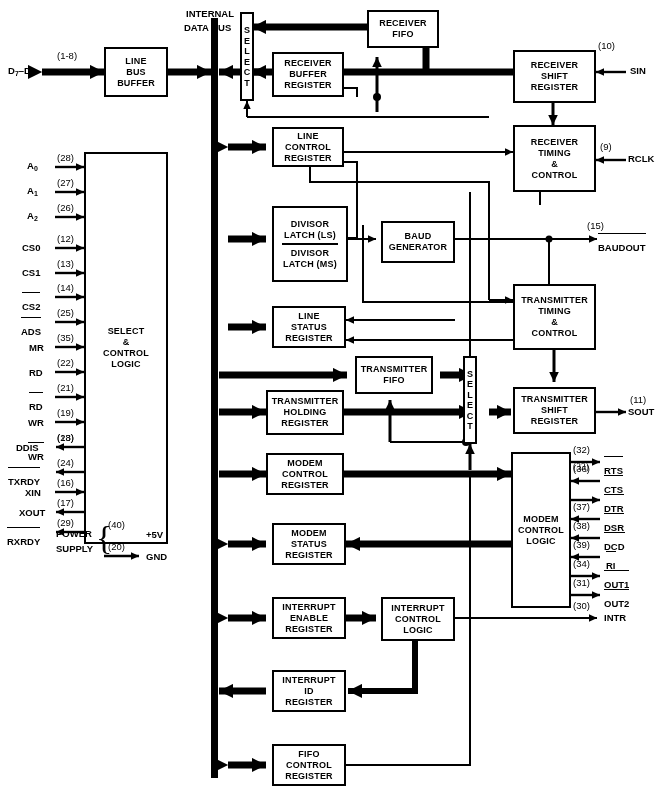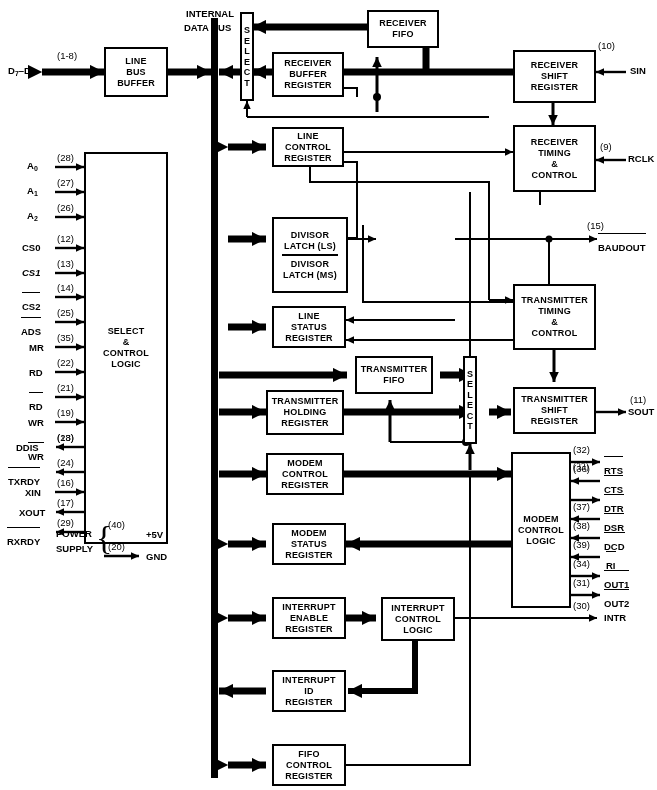--- a/index.html
+++ b/index.html
@@ -221,31 +221,35 @@
     <span class="ln">&amp;</span>
     <span class="ln">CONTROL</span>
   </div>
 
   <div class="box" style="left:272px;top:127px;width:72px;height:40px;">
     <span class="ln">LINE</span>
     <span class="ln">CONTROL</span>
     <span class="ln">REGISTER</span>
   </div>
 
-  <div class="box" style="left:272px;top:217px;width:76px;height:76px;padding:8px;justify-content:flex-start;align-items:flex-end;">
+  <div class="box" style="left:272px;top:206px;width:76px;height:76px;padding:8px;justify-content:flex-start;align-items:flex-end;">
     <div style="height:38px;width:100%;display:flex;flex-direction:column;align-items:center;justify-content:center;">
       <span class="ln">DIVISOR</span>
       <span class="ln">LATCH (LS)</span>
     </div>
     <div style="height:38px;width:100%;display:flex;flex-direction:column;align-items:center;justify-content:center;border-top:2px solid #000;">
       <span class="ln">DIVISOR</span>
       <span class="ln">LATCH (MS)</span>
     </div>
   </div>
 
+  <div class="box" style="left:381px;top:221px;width:74px;height:42px;">
+    <span class="ln">BAUD</span>
+    <span class="ln">GENERATOR</span>
+  </div>
 
   <div class="box" style="left:272px;top:306px;width:74px;height:42px;">
     <span class="ln">LINE</span>
     <span class="ln">STATUS</span>
     <span class="ln">REGISTER</span>
   </div>
 
   <div class="box" style="left:513px;top:284px;width:83px;height:66px;">
     <span class="ln">TRANSMITTER</span>
     <span class="ln">TIMING</span>
@@ -323,21 +327,21 @@
   <div class="lbl" style="left:27px;top:160px;">A<sub>0</sub></div>
   <div class="pinnum" style="left:57px;top:152px;">(28)</div>
   <div class="lbl" style="left:27px;top:185px;">A<sub>1</sub></div>
   <div class="pinnum" style="left:57px;top:177px;">(27)</div>
   <div class="lbl" style="left:27px;top:210px;">A<sub>2</sub></div>
   <div class="pinnum" style="left:57px;top:202px;">(26)</div>
 
   <div class="lbl" style="left:22px;top:242px;">CS0</div>
   <div class="pinnum" style="left:57px;top:233px;">(12)</div>
 
-  <div class="lbl" style="left:22px;top:267px;font-style:italic;">CS1</div>
+  <div class="lbl" style="left:22px;top:267px;">CS1</div>
   <div class="pinnum" style="left:57px;top:258px;">(13)</div>
 
   <div class="lbl" style="left:22px;top:292px;">
     <span class="ovl">CS2</span>
   </div>
   <div class="pinnum" style="left:57px;top:282px;">(14)</div>
 
   <div class="lbl" style="left:21px;top:317px;">
     <span class="ovl">ADS</span>
   </div>

